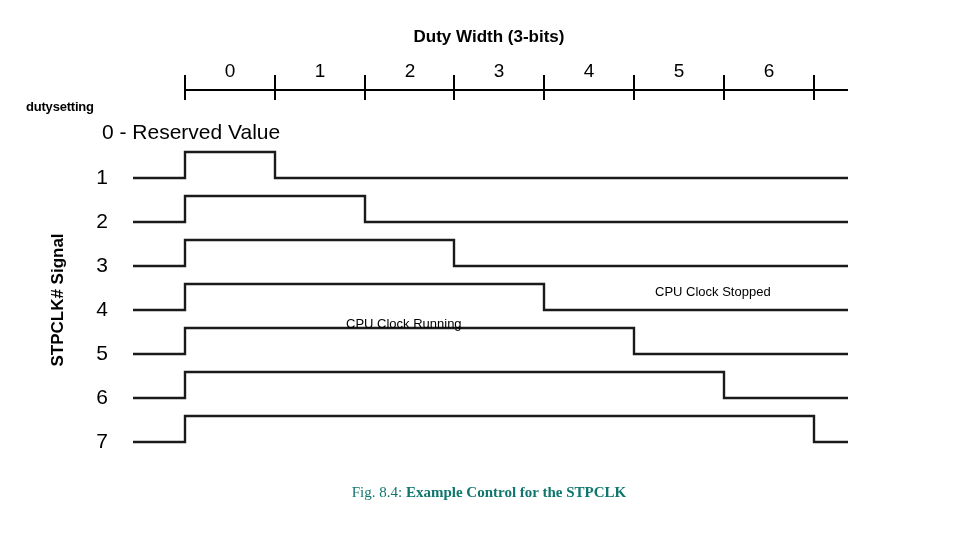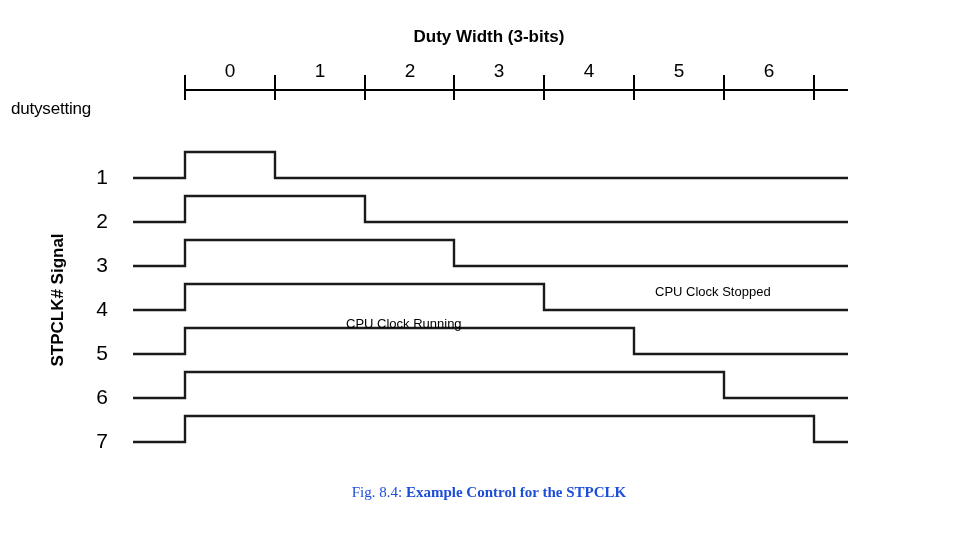--- a/index.html
+++ b/index.html
@@ -23,24 +23,24 @@
     height: 536px;
     display: block;
   }
   .txt {
     position: absolute;
     white-space: nowrap;
     color: #000000;
     font-family: "Liberation Sans", sans-serif;
   }
   #dutysetting-label {
-    left: 11px;
+    left: 26px;
     top: 99px;
-    font-size: 17px;
-    font-weight: normal;
+    font-size: 13px;
+    font-weight: bold;
     letter-spacing: -0.2px;
   }
   #reserved-value-label {
     left: 102px;
     top: 120px;
     font-size: 21px;
     font-weight: normal;
   }
   #stpclk-axis-label {
     left: -42px;
@@ -87,21 +87,21 @@
   #cpu-running-label { left: 346px; top: 316px; }
   #cpu-stopped-label { left: 623px; top: 284px; margin-left: 32px; }
   #figure-caption {
     position: absolute;
     left: 0;
     top: 484px;
     width: 978px;
     text-align: center;
     font-family: "Liberation Serif", serif;
     font-size: 15px;
-    color: #1d4ed8;
+    color: #0f766e;
   }
   #figure-caption .cap-bold { font-weight: bold; }
   #figure-caption .cap-id { font-weight: normal; }
 </style>
 </head>
 <body>
 
 <div id="figure-root">
 
   <svg id="wave-svg" viewBox="0 0 978 536" xmlns="http://www.w3.org/2000/svg">
@@ -147,20 +147,21 @@
   <div class="txt scale-num" style="left:185px;">0</div>
   <div class="txt scale-num" style="left:275px;">1</div>
   <div class="txt scale-num" style="left:365px;">2</div>
   <div class="txt scale-num" style="left:454px;">3</div>
   <div class="txt scale-num" style="left:544px;">4</div>
   <div class="txt scale-num" style="left:634px;">5</div>
   <div class="txt scale-num" style="left:724px;">6</div>
   <div class="txt scale-num" style="left:814px;">7</div>
 
   <div class="txt" id="dutysetting-label">dutysetting</div>
+  <div class="txt" id="reserved-value-label">0 - Reserved Value</div>
   <div class="txt" id="stpclk-axis-label">STPCLK# Signal</div>
 
   <div class="txt row-num" style="top:165px;">1</div>
   <div class="txt row-num" style="top:209px;">2</div>
   <div class="txt row-num" style="top:253px;">3</div>
   <div class="txt row-num" style="top:297px;">4</div>
   <div class="txt row-num" style="top:341px;">5</div>
   <div class="txt row-num" style="top:385px;">6</div>
   <div class="txt row-num" style="top:429px;">7</div>
 

